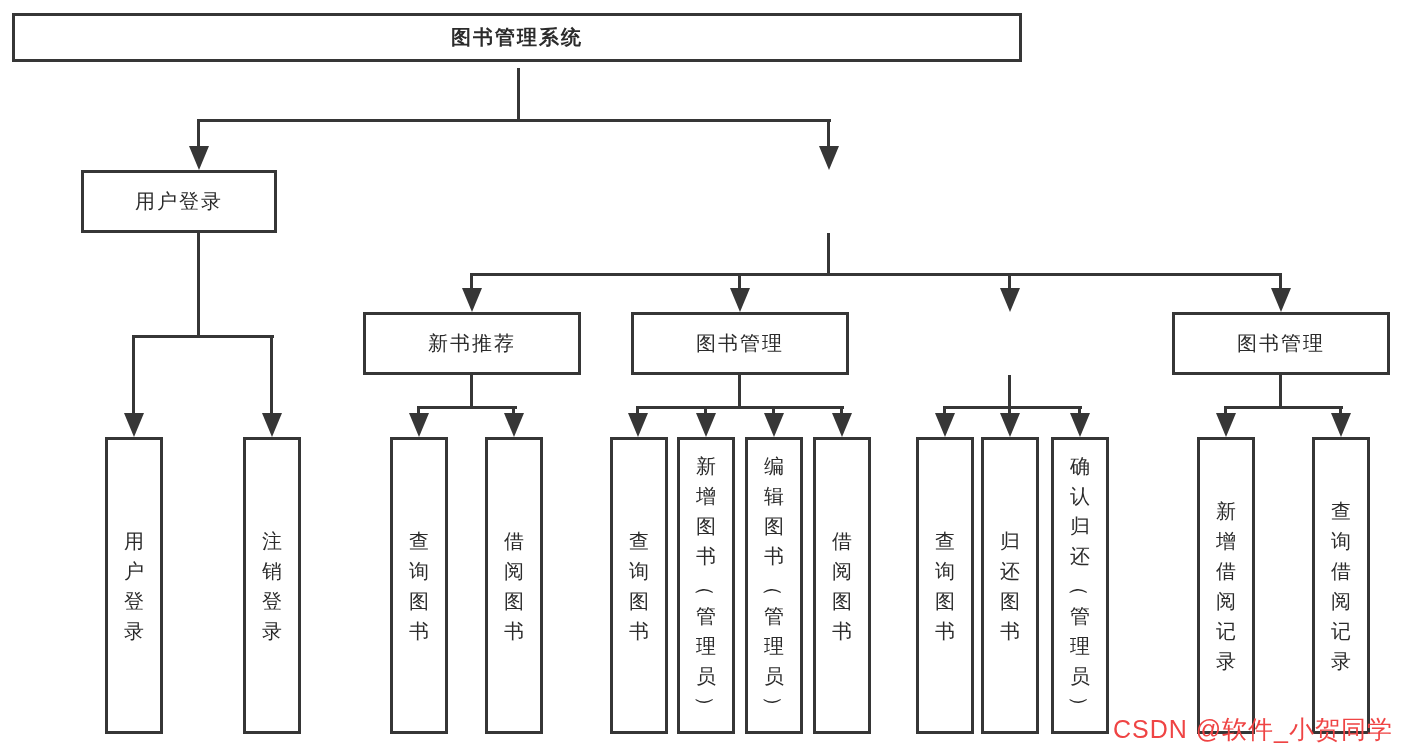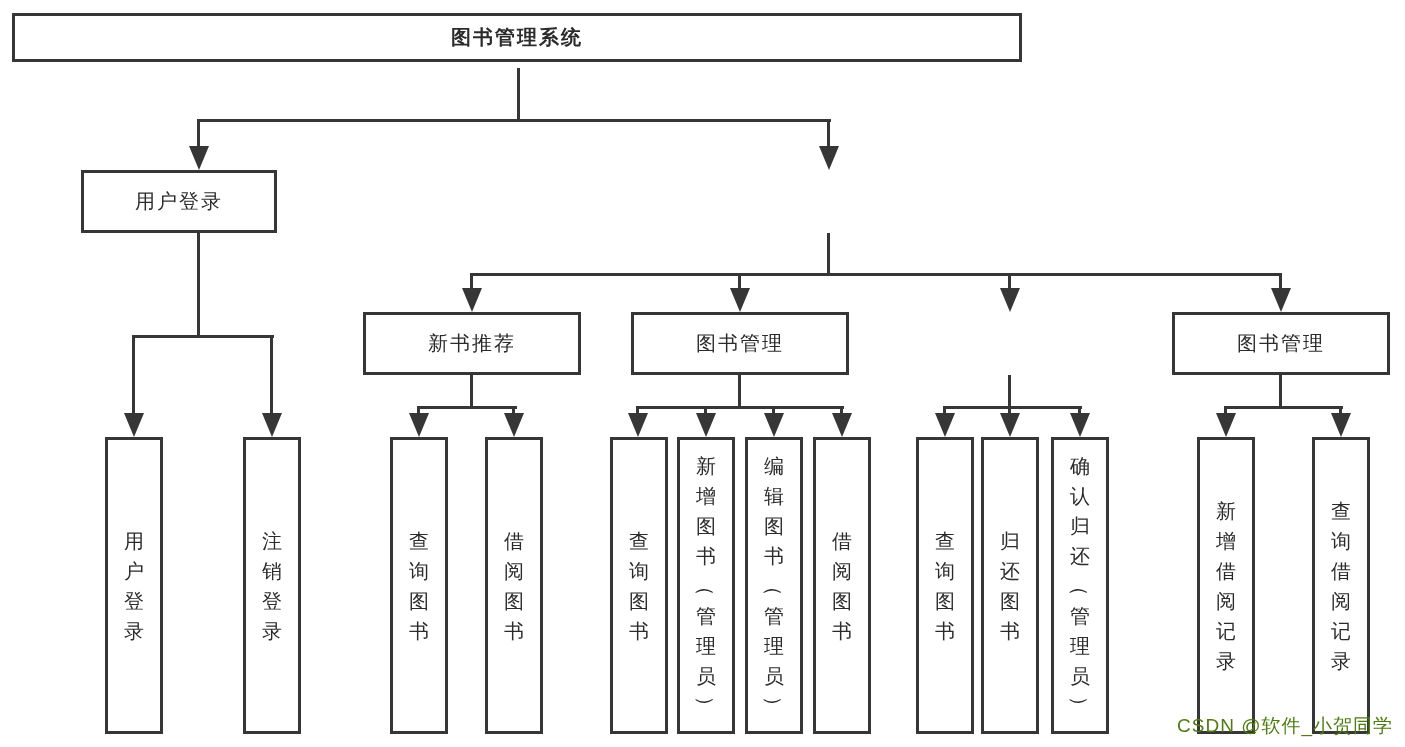--- a/index.html
+++ b/index.html
@@ -19,21 +19,21 @@
   .vchar.rot { transform:rotate(90deg); }
   .hline { position:absolute; height:3px; background:#363636; }
   .vline { position:absolute; width:3px; background:#363636; }
   .arrow {
     position:absolute; width:0; height:0;
     border-left:10px solid transparent; border-right:10px solid transparent;
     border-top:24px solid #363636;
   }
   .watermark {
     position:absolute; top:713px; right:12px; z-index:5;
-    font-size:19px; letter-spacing:1px; color:#4d7c0f;
+    font-size:25px; letter-spacing:1px; color:#ef4444;
   }
 </style>
 </head>
 <body>
 
 <div class="canvas">
 
   <div class="box" style="left:12px; top:13px; width:1010px; height:49px;font-weight:bold;">
     <span>图书管理系统</span>
   </div>

